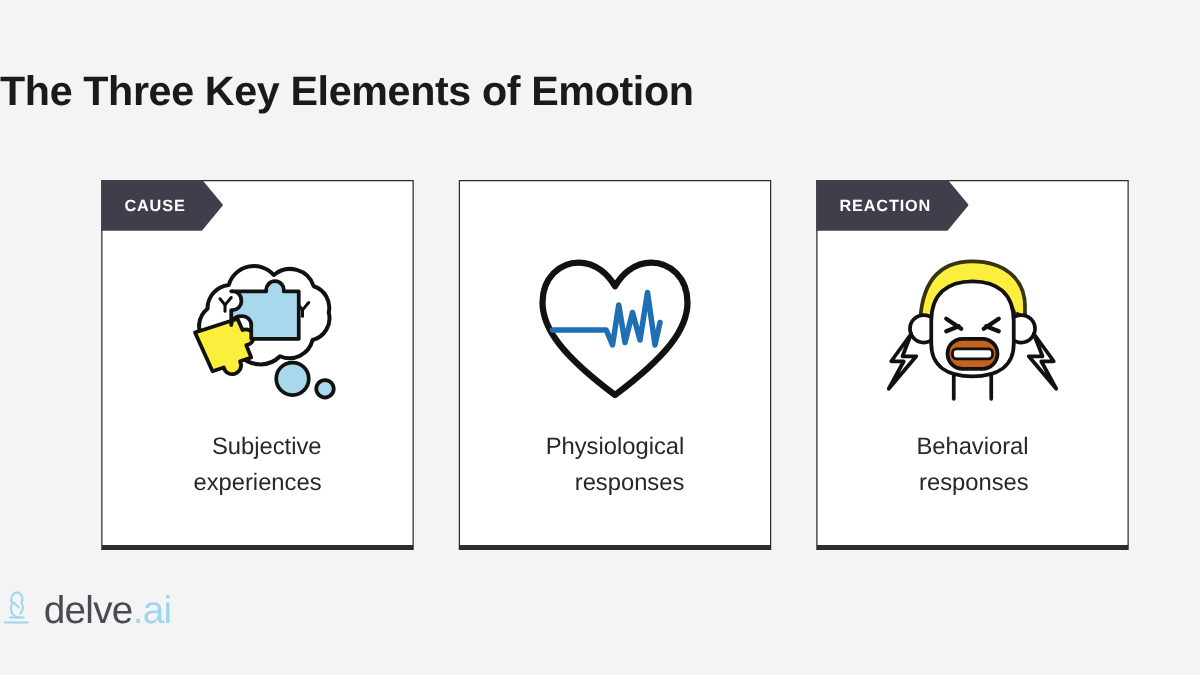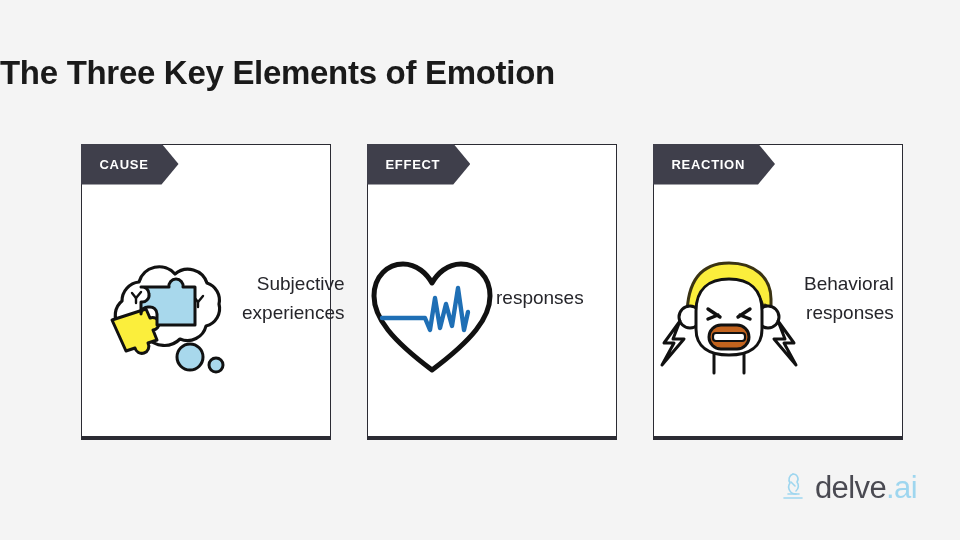--- a/index.html
+++ b/index.html
@@ -30,21 +30,21 @@
     display:flex;
     justify-content:space-between;
   }
   .card {
     position:relative;
     width:250px; height:296px;
     background:#ffffff;
     border:1.5px solid #2b2b33;
     border-bottom-width:4px;
     display:flex;
-    flex-direction:row;
+    flex-direction:column;
     align-items:center;
   }
 
   
   .ribbon {
     position:absolute;
     top:-1.5px; left:-1.5px;
     height:41px;
     background:#3f3f4b;
     color:#ffffff;
@@ -77,21 +77,21 @@
     color:#26262b;
   }
   .caption .l2 { display:block; }
 
   
   .logo {
     position:absolute;
     bottom:34px; left:0; width:917px;
     display:flex;
     align-items:center;
-    justify-content:flex-end;
+    justify-content:flex-start;
     gap:9px;
   }
   .logo-mark { display:block; }
   .logo-text {
     font-size:31px;
     letter-spacing:-0.6px;
     color:#4a4a52;
     font-weight:400;
   }
   .logo-text .ai { color:#9ed6ef; }
@@ -139,36 +139,36 @@
       </svg>
     </div>
 
     <div class="caption">
       <span>Subjective</span>
       <span class="l2">experiences</span>
     </div>
   </div>
 
   <div class="card">
-    <div class="ribbon">EFFECT</div>
 
     <div class="art">
       <svg width="128" height="120" viewBox="0 0 128 120">
         <path d="M64 112
                  C 24 82, 6 60, 6 38
                  C 6 18, 20 6, 35 6
                  C 49 6, 59 16, 64 25
                  C 69 16, 79 6, 93 6
                  C 108 6, 122 18, 122 38
                  C 122 60, 104 82, 64 112 Z" fill="#ffffff" stroke="#111111" stroke-width="5" stroke-linejoin="round"></path>
         <path d="M14 60 L57 60 L62 72 L67 40 L72 70 L78 46 L84 68 L90 30 L96 72 L100 54" fill="none" stroke="#1f6fb5" stroke-width="4.4" stroke-linejoin="round" stroke-linecap="round"></path>
       </svg>
     </div>
 
     <div class="caption">
+      <span>Physiological</span>
       <span class="l2">responses</span>
     </div>
   </div>
 
   <div class="card">
     <div class="ribbon">REACTION</div>
 
     <div class="art">
       <svg width="150" height="126" viewBox="0 0 150 126">
 

